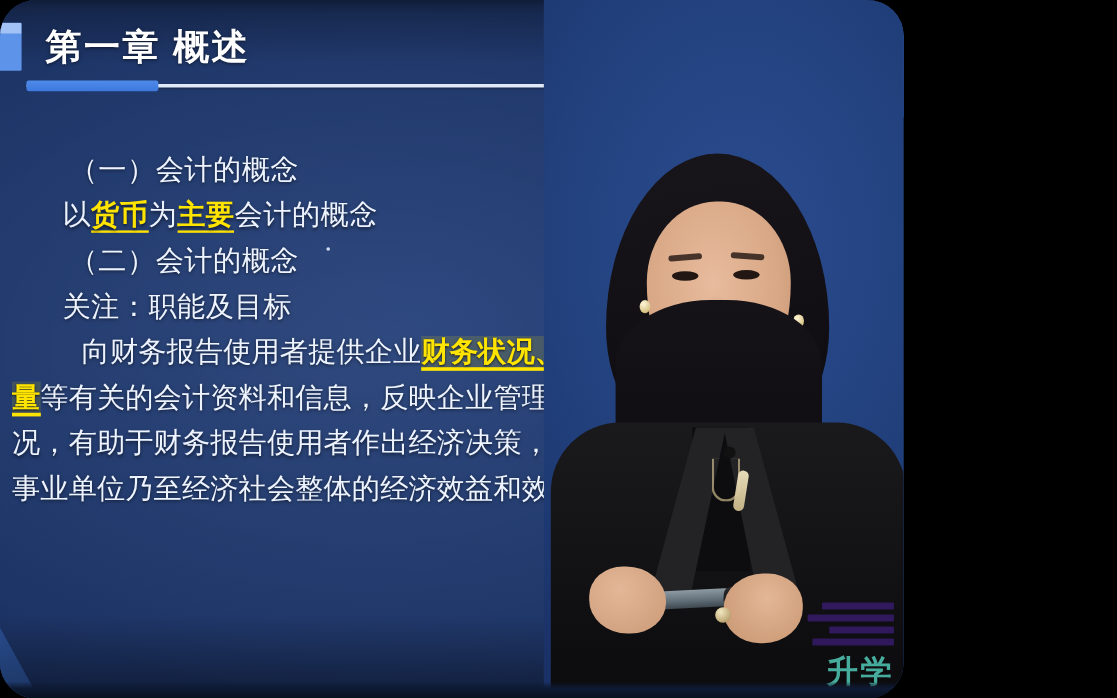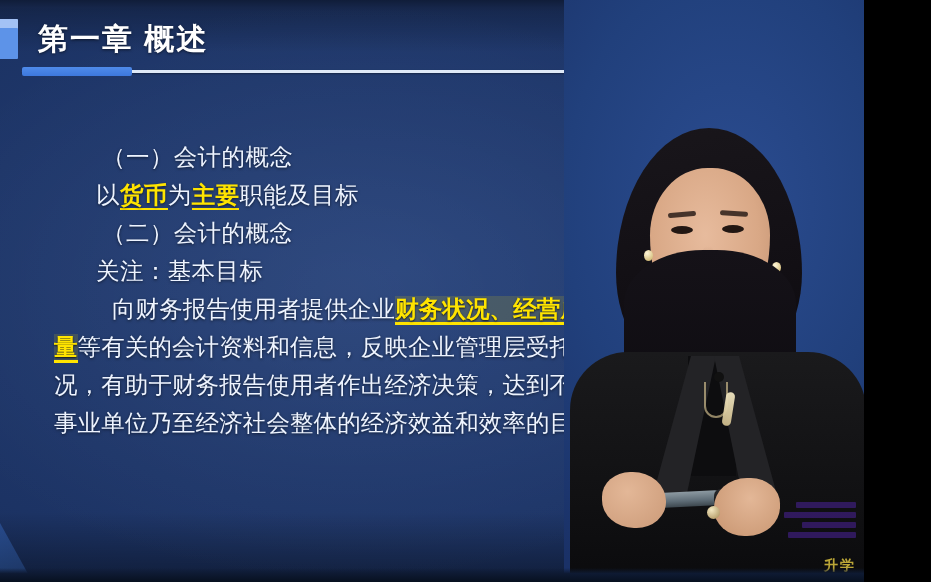--- a/index.html
+++ b/index.html
@@ -3,25 +3,26 @@
 <meta charset="utf-8">
 <title>Lecture Slide</title>
 <style>
   html, body {
     margin: 0;
     padding: 0;
     background: #000;
   }
   .stage {
     position: relative;
-    width: 864px;
+    width: 753px;
     height: 582px;
     overflow: hidden;
     font-family: "Liberation Sans", "DejaVu Sans", sans-serif;
     background: #1d3769;
+    border-radius: 30px;
     -webkit-font-smoothing: antialiased;
   }
 
   
   .bg-base {
     position: absolute;
     inset: 0;
     background:
       radial-gradient(ellipse 900px 520px at 46% 46%, #244079 0%, #1e3669 48%, #172b57 100%);
   }
@@ -124,23 +125,22 @@
     font-size: 22px;
     font-weight: 700;
     letter-spacing: .5px;
     text-shadow: 0 1px 3px rgba(0,0,0,.6);
     white-space: nowrap;
   }
 
   .body {
     position: absolute;
     left: 10px;
-    top: 138px;
+    top: 122px;
     width: 648px;
-    margin-left: 44px;
   }
   .line {
     color: #eef4ff;
     font-size: 23.5px;
     line-height: 38px;
     letter-spacing: .4px;
     white-space: nowrap;
     text-shadow: 0 1px 3px rgba(0,0,0,.6);
   }
   .line.wrapline {
@@ -400,22 +400,22 @@
     border-radius: 1px;
   }
   .wm-bar.b1 { top: 0;  width: 60px; }
   .wm-bar.b2 { top: 10px; width: 72px; }
   .wm-bar.b3 { top: 20px; width: 54px; }
   .wm-bar.b4 { top: 30px; width: 68px; }
   .wm-text {
     position: absolute;
     right: 2px;
     bottom: 2px;
-    color: #fde047;
-    font-size: 14px;
+    color: #5eead4;
+    font-size: 26px;
     font-weight: 700;
     letter-spacing: 2px;
     line-height: 1;
     white-space: nowrap;
   }
 </style>
 </head>
 <body>
 
 <div class="stage">
@@ -433,30 +433,30 @@
   <div class="rule"></div>
 
 
   <div class="body">
 
     <div class="line ind1">
       <span>（一）会计的概念</span>
     </div>
 
     <div class="line ind2">
-      <span>以</span><span class="hl">货币</span><span>为</span><span class="hl">主要</span><span>职能及目标</span>
+      <span>以</span><span class="hl">货币</span><span>为</span><span class="hl">主要</span><span>会计的概念</span>
     </div>
 
     <div class="line ind1">
       <span>（二）会计的概念</span>
     </div>
 
 
     <div class="line ind2">
-      <span>关注：基本目标</span>
+      <span>关注：职能及目标</span>
     </div>
 
     <div class="line wrapline ind0">
       <span class="ind3"></span><span>向财务报告使用者提供企业</span><span class="hl-box">财务状况、经营成果和现金流量</span><span>等有关的会计资料和信息，反映企业管理层受托责任履行情况，有助于财务报告使用者作出经济决策，达到不断提高企业事业单位乃至经济社会整体的经济效益和效率的目的和要求。</span>
     </div>
 
   </div>
   <div class="stray-dot"></div>
 
   <div class="presenter">

